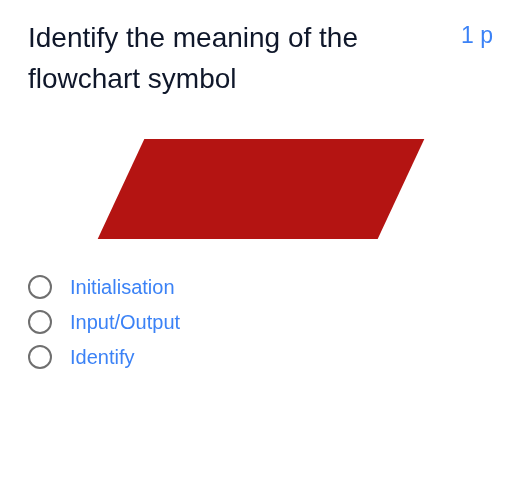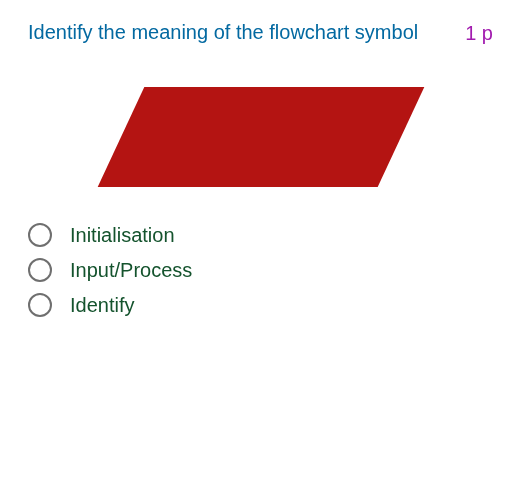--- a/index.html
+++ b/index.html
@@ -15,28 +15,28 @@
   .container {
     padding: 18px 28px 0 28px;
     box-sizing: border-box;
   }
   .question-row {
     display: flex;
     align-items: flex-start;
     justify-content: space-between;
   }
   .question-text {
-    font-size: 20px;
+    font-size: 28px;
     line-height: 1.45;
-    color: #0369a1;
+    color: #0f172a;
     flex: 1;
   }
   .points {
-    font-size: 20px;
-    color: #a21caf;
+    font-size: 23px;
+    color: #3b82f6;
     margin-left: 12px;
     margin-top: 4px;
     white-space: nowrap;
   }
   .symbol-area {
     margin-top: 40px;
     margin-bottom: 36px;
     display: flex;
     justify-content: center;
   }
@@ -56,21 +56,21 @@
     width: 24px;
     height: 24px;
     border: 2.5px solid #6f6f6f;
     border-radius: 50%;
     flex: 0 0 auto;
     margin-right: 18px;
     box-sizing: border-box;
   }
   .option-label {
     font-size: 20px;
-    color: #14532d;
+    color: #3b82f6;
   }
 </style>
 </head>
 <body>
 
 <div class="container">
 
   <div class="question-row">
     <div class="question-text">Identify the meaning of the flowchart symbol</div>
     <div class="points">1 p</div>
@@ -82,21 +82,21 @@
 
   <div>
 
     <div class="option">
       <span class="radio"></span>
       <span class="option-label">Initialisation</span>
     </div>
 
     <div class="option">
       <span class="radio"></span>
-      <span class="option-label">Input/Process</span>
+      <span class="option-label">Input/Output</span>
     </div>
 
     <div class="option">
       <span class="radio"></span>
       <span class="option-label">Identify</span>
     </div>
 
   </div>
 
 </div>

